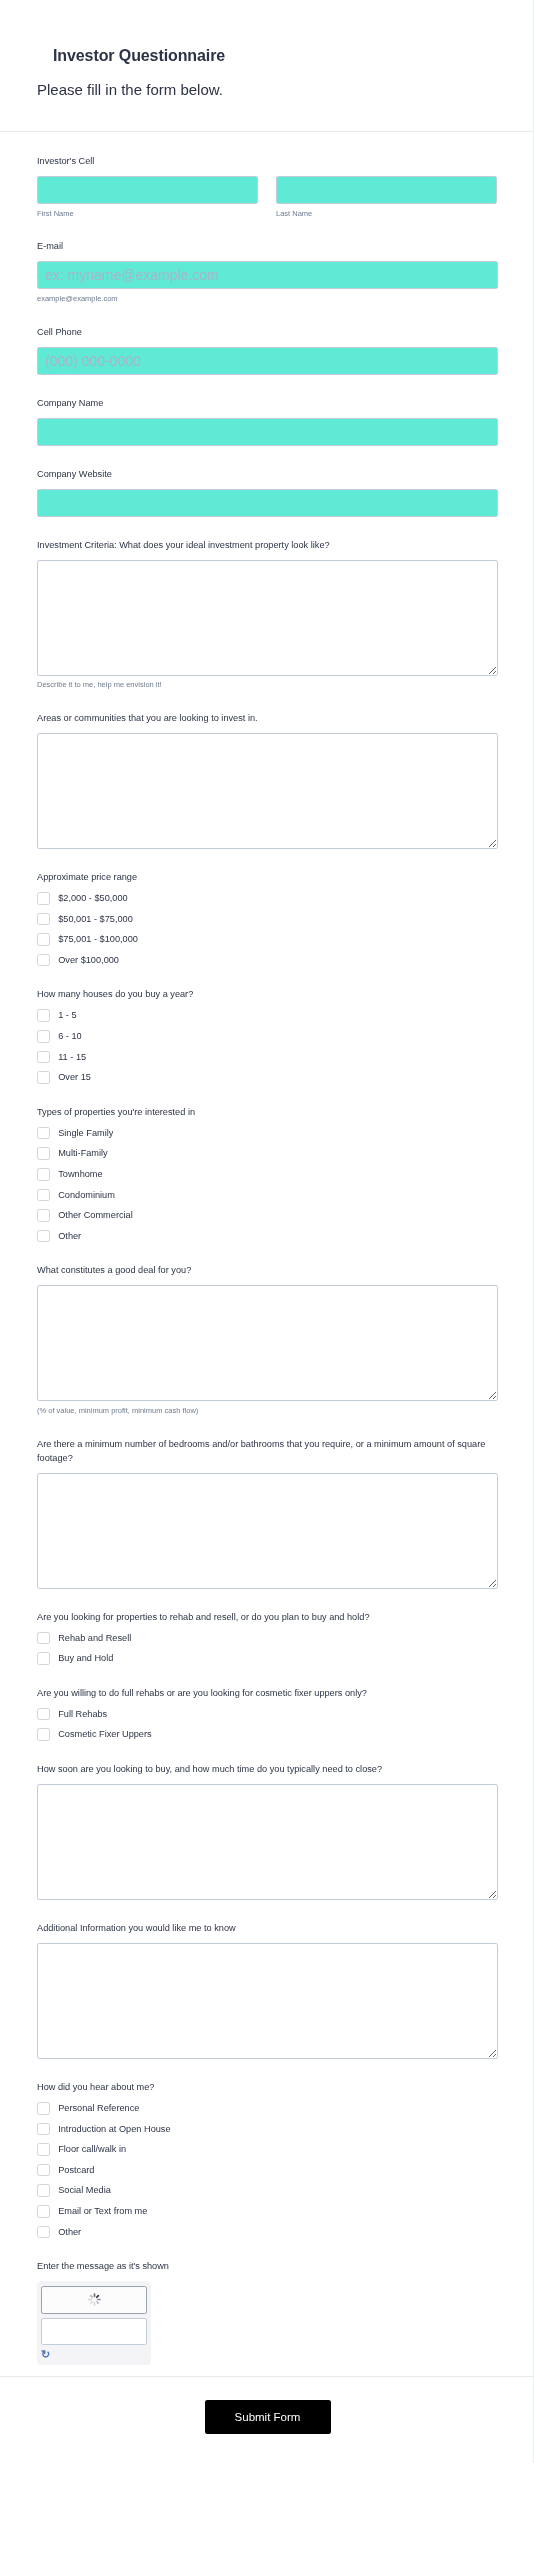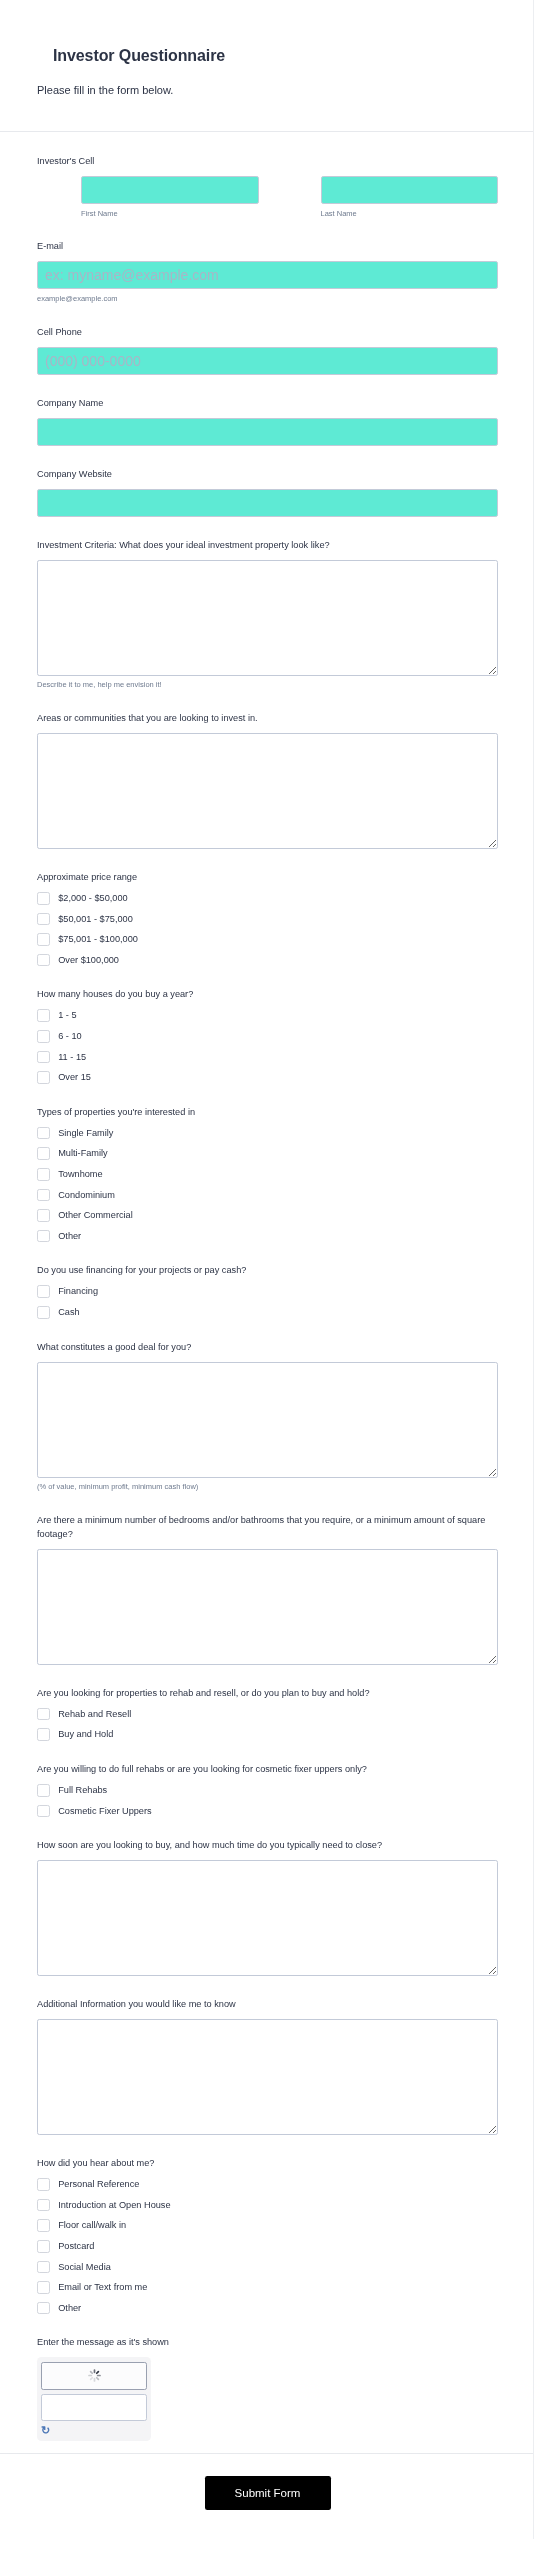--- a/index.html
+++ b/index.html
@@ -11,28 +11,28 @@
     font-family: "Liberation Sans", sans-serif;
     position: relative;
   }
   .right-edge {
     position: absolute; top: 0; right: 1.7px; width: 0.6px; height: 100%;
     background: #eceef1;
   }
   
   .header { padding: 28px 37px 0; }
   .page-title { font-size: 16px; line-height: 24px; font-weight: 700; margin: 16px; letter-spacing: -0.1px; }
-  .page-subtitle { margin-top: 14px; font-size: 11px; line-height: 12.6px; }
+  .page-subtitle { margin-top: 14px; font-size: 15px; line-height: 12.6px; }
   .divider { border: none; height: 0.6px; background: #e7e9ed; margin: 34px 0 0; }
   
   .form-body { padding: 23px 37px 0; }
   .field { margin-bottom: 21px; }
   .qlabel { font-size: 9.2px; line-height: 14px; font-weight: 500; color: #2c3345; margin-bottom: 8px; }
   .name-row { display: flex; gap: 18px; }
-  .name-col { width: 221px; margin-left: 44px; }
+  .name-col { width: 221px; }
   input.text {
     height: 28px; width: 100%;
     border: 0.6px solid #c3cad8; border-radius: 2.3px;
     padding: 0 7px; font-size: 14px; color: #2c3345;
     font-family: inherit; background: #5eead4; outline: none;
   }
   .half { width: 221px; }
   input::placeholder, textarea::placeholder { color: #a9b5c6; opacity: 1; }
   textarea.text {
     display: block; width: 100%; height: 116px;
@@ -191,31 +191,20 @@
     <div class="checkrow">
       <span class="checkbox"></span>
       <span class="checklabel">Other Commercial</span>
     </div>
     <div class="checkrow">
       <span class="checkbox"></span>
       <span class="checklabel">Other</span>
     </div>
   </div>
 
-  <div class="field">
-    <div class="qlabel">Do you use financing for your projects or pay cash?</div>
-    <div class="checkrow">
-      <span class="checkbox"></span>
-      <span class="checklabel">Financing</span>
-    </div>
-    <div class="checkrow">
-      <span class="checkbox"></span>
-      <span class="checklabel">Cash</span>
-    </div>
-  </div>
 
   <div class="field">
     <div class="qlabel">What constitutes a good deal for you?</div>
     <textarea class="text" style=""></textarea>
     <div class="sublabel">(% of value, minimum profit, minimum cash flow)</div>
   </div>
 
   <div class="field">
     <div class="qlabel">Are there a minimum number of bedrooms and/or bathrooms that you require, or a minimum amount of square footage?</div>
     <textarea class="text" style=""></textarea>

